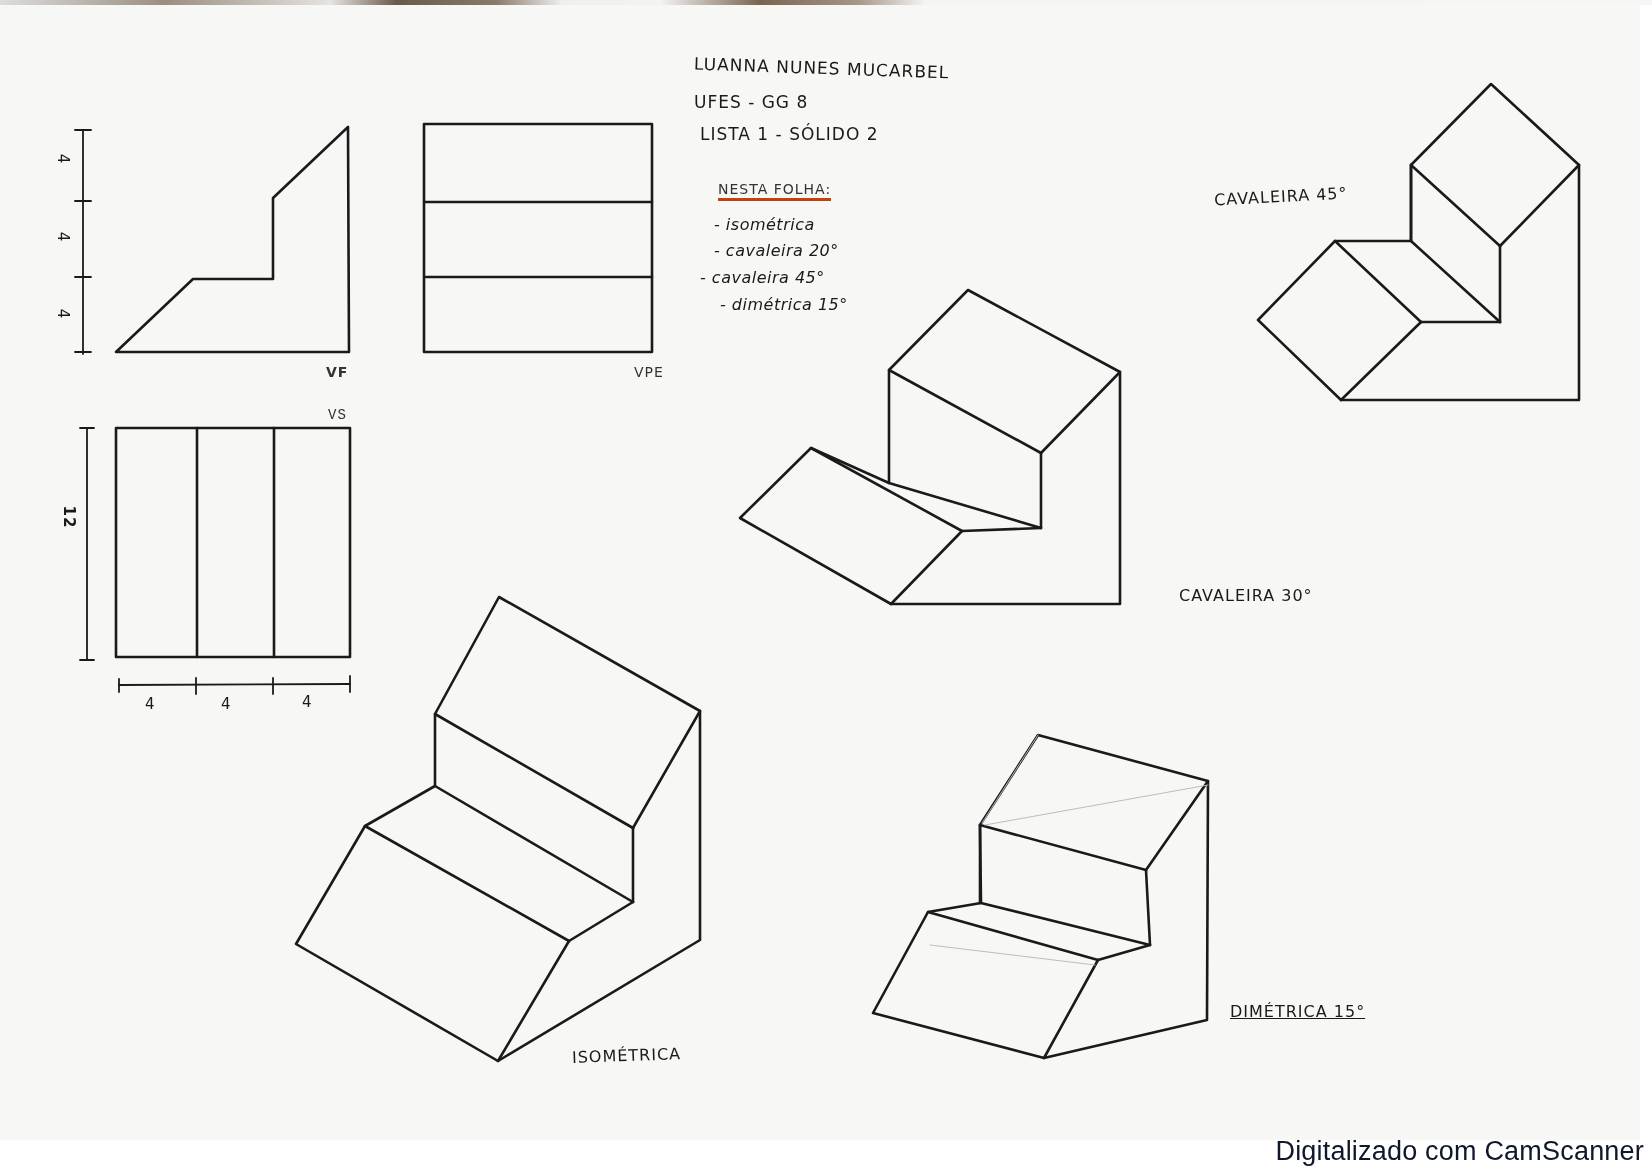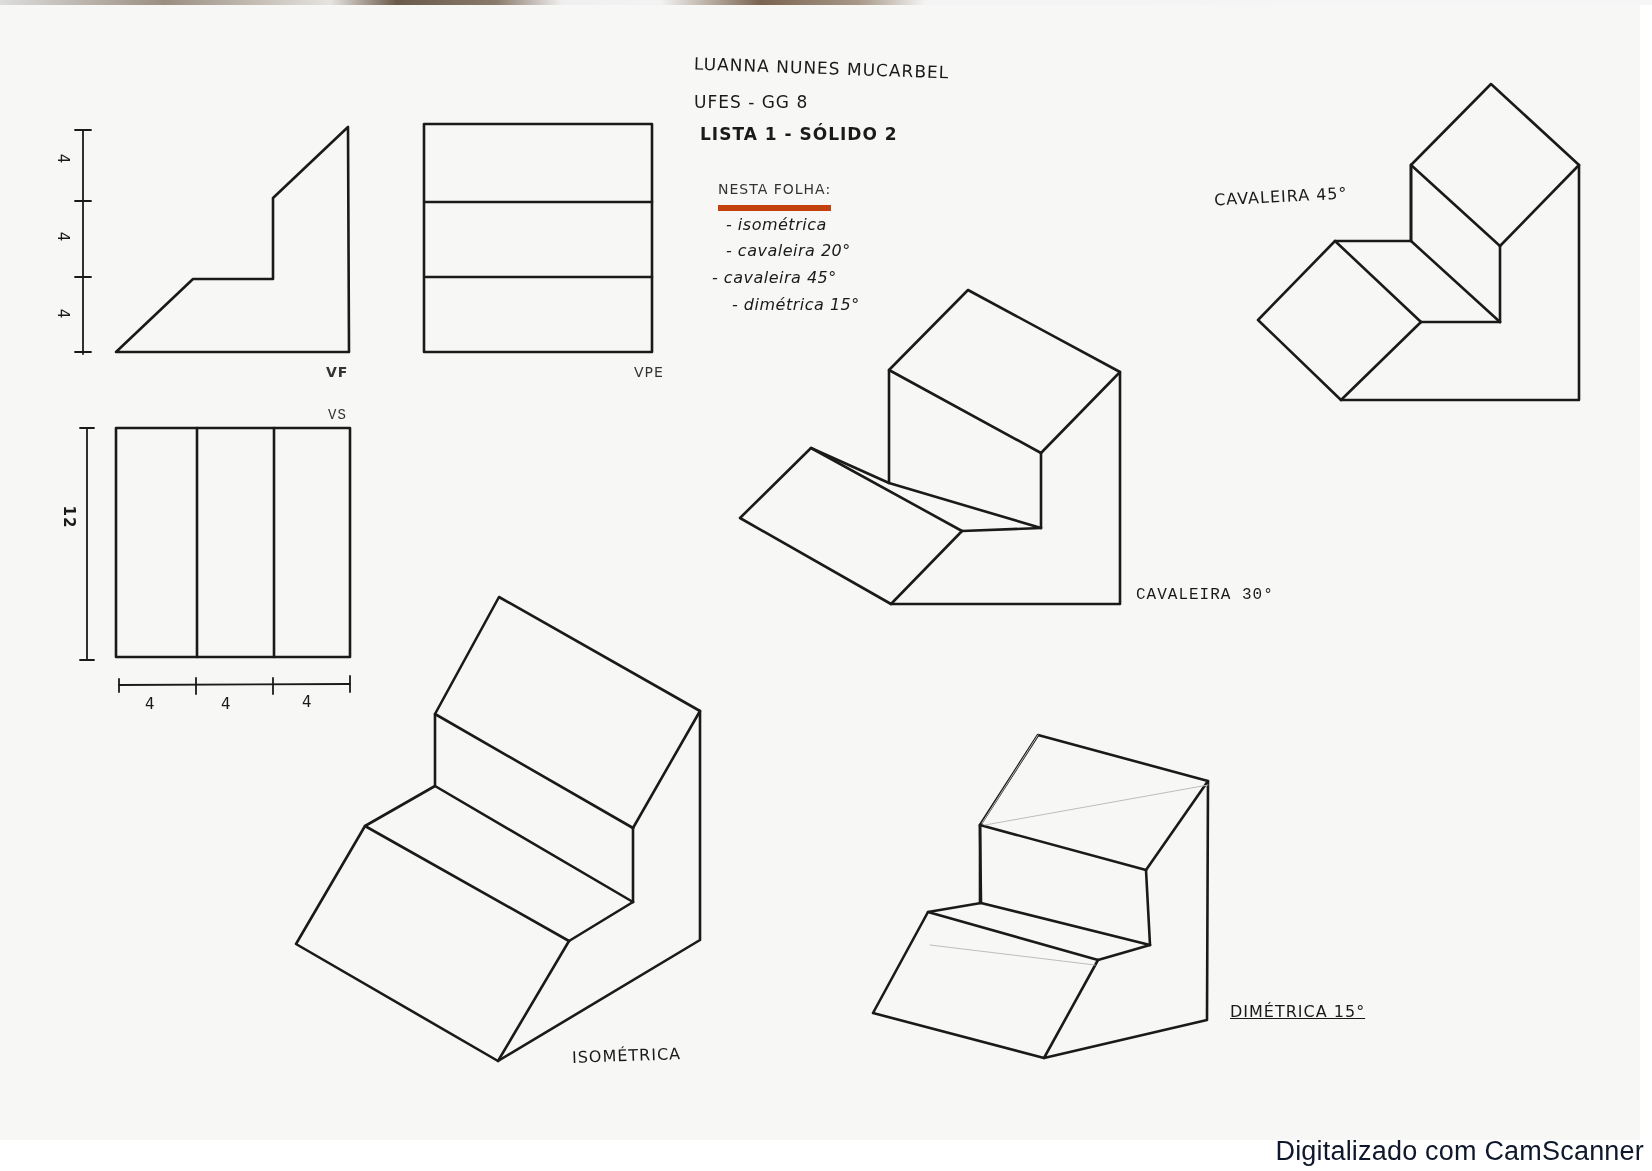--- a/index.html
+++ b/index.html
@@ -17,25 +17,25 @@
       position: absolute; left: 0; top: 0; width: 1652px; height: 5px;
       background: linear-gradient(90deg, #ddd 0%, #9a8e80 10%, #e6e4e0 20%, #6a5a4a 24%, #8a7a6a 30%, #efefef 34%, #f3f3f3 40%, #7a6450 46%, #a89888 52%, #f4f4f4 56%, #f6f6f6 100%);
     }
     svg.drawing { position: absolute; left: 0; top: 0; }
     .hand {
       position: absolute; color: #1a1a1a;
       font-family: "DejaVu Sans", sans-serif;
       white-space: nowrap; letter-spacing: 1px;
     }
     .title-line { font-size: 17px; }
-    .list-line { font-size: 16px; font-style: italic; letter-spacing: 0.5px; margin-left: 12px; }
+    .list-line { font-size: 16px; font-style: italic; letter-spacing: 0.5px; }
     .label-small { font-size: 14px; color: #333; }
     .view-label { font-size: 16px; }
     .dim { font-size: 15px; }
-    .underline { border-bottom: 6px solid #c2410c; padding-bottom: 8px; }
+    .underline { border-bottom: 3px solid #c2410c; padding-bottom: 1px; }
     .watermark {
       position: absolute; right: 8px; bottom: 4px;
       font-family: "Liberation Sans", sans-serif;
       font-size: 27px; color: #0f172a; letter-spacing: 0.2px;
     }
   </style>
 </head>
 <body>
 
 <div class="sheet"></div>
@@ -127,21 +127,21 @@
     <g stroke="#bdbdbd" stroke-width="1">
       <line x1="1038" y1="735" x2="982" y2="823"></line>
       <line x1="985" y1="825" x2="1208" y2="785"></line>
       <line x1="930" y1="945" x2="1095" y2="965"></line>
     </g>
   </g>
 </svg>
 
 <div class="hand title-line" style="left:694px; top:58px; transform:rotate(2deg);">LUANNA NUNES MUCARBEL</div>
 <div class="hand title-line" style="left:694px; top:92px;">UFES - GG 8</div>
-<div class="hand title-line" style="left:700px; top:124px;font-weight:bold;">LISTA 1 - SÓLIDO 2</div>
+<div class="hand title-line" style="left:700px; top:124px;">LISTA 1 - SÓLIDO 2</div>
 
 <div class="hand label-small underline" style="left:718px; top:181px;">NESTA FOLHA:</div>
 <div class="hand list-line" style="left:714px; top:215px;">- isométrica</div>
 <div class="hand list-line" style="left:714px; top:241px;">- cavaleira 20°</div>
 <div class="hand list-line" style="left:700px; top:268px;">- cavaleira 45°</div>
 <div class="hand list-line" style="left:720px; top:295px;">- dimétrica 15°</div>
 
 <div class="hand label-small" style="left:326px; top:364px;font-weight:bold;">VF</div>
 <div class="hand label-small" style="left:634px; top:364px;">VPE</div>
 <div class="hand label-small" style="left:328px; top:407px;font-family:Liberation Mono, monospace;">VS</div>
@@ -149,17 +149,17 @@
 <div class="hand dim" style="left:58px; top:150px; transform:rotate(90deg);">4</div>
 <div class="hand dim" style="left:58px; top:228px; transform:rotate(90deg);">4</div>
 <div class="hand dim" style="left:58px; top:305px; transform:rotate(90deg);">4</div>
 
 <div class="hand dim" style="left:58px; top:508px; transform:rotate(90deg); font-weight:bold;">12</div>
 <div class="hand dim" style="left:145px; top:695px;">4</div>
 <div class="hand dim" style="left:221px; top:695px;">4</div>
 <div class="hand dim" style="left:302px; top:693px;">4</div>
 
 <div class="hand view-label" style="left:1214px; top:187px; transform:rotate(-3deg);">CAVALEIRA 45°</div>
-<div class="hand view-label" style="left:1136px; top:586px;font-family:Liberation Mono, monospace;">CAVALEIRA 30°</div>
+<div class="hand view-label" style="left:1179px; top:586px;">CAVALEIRA 30°</div>
 <div class="hand view-label" style="left:572px; top:1046px; transform:rotate(-2deg);">ISOMÉTRICA</div>
 <div class="hand view-label" style="left:1230px; top:1002px;text-decoration:underline;">DIMÉTRICA 15°</div>
 
 <div class="watermark">Digitalizado com CamScanner</div>
 
 </body></html>

